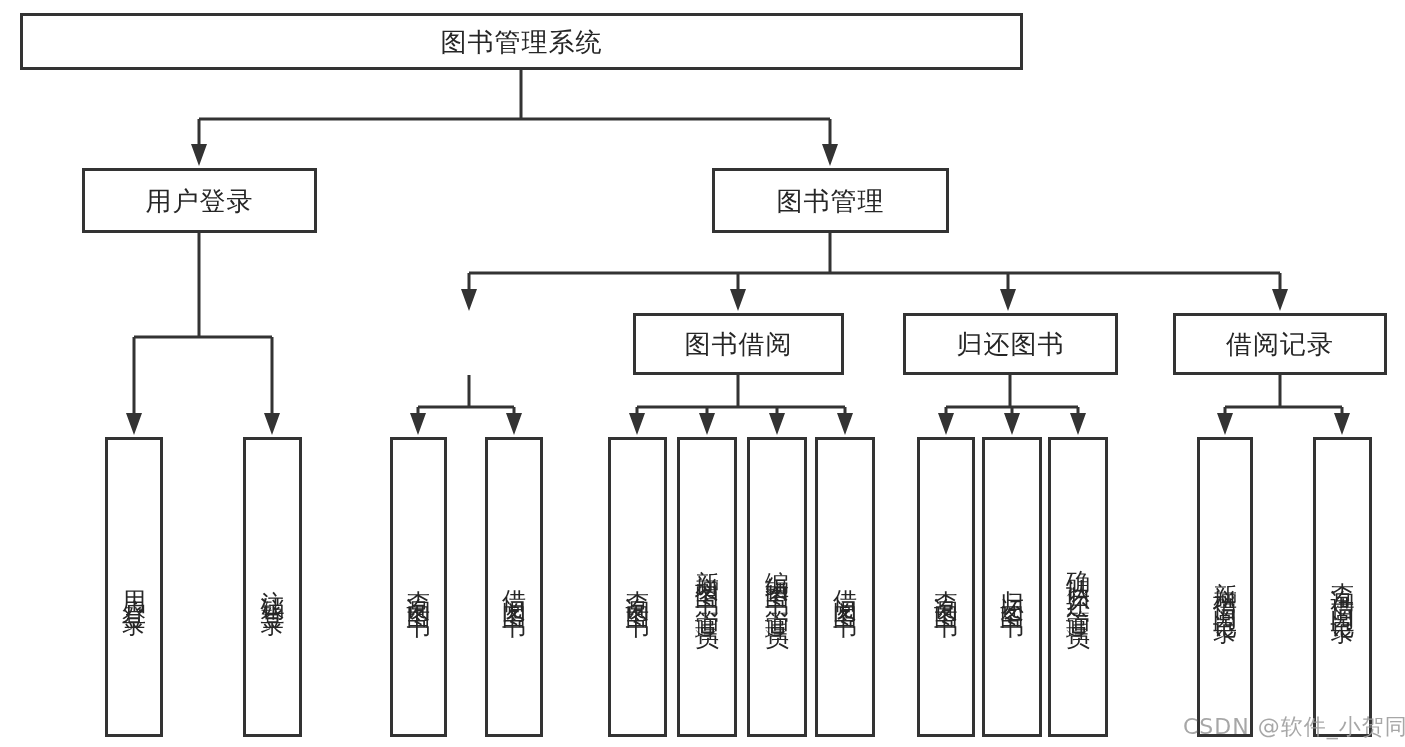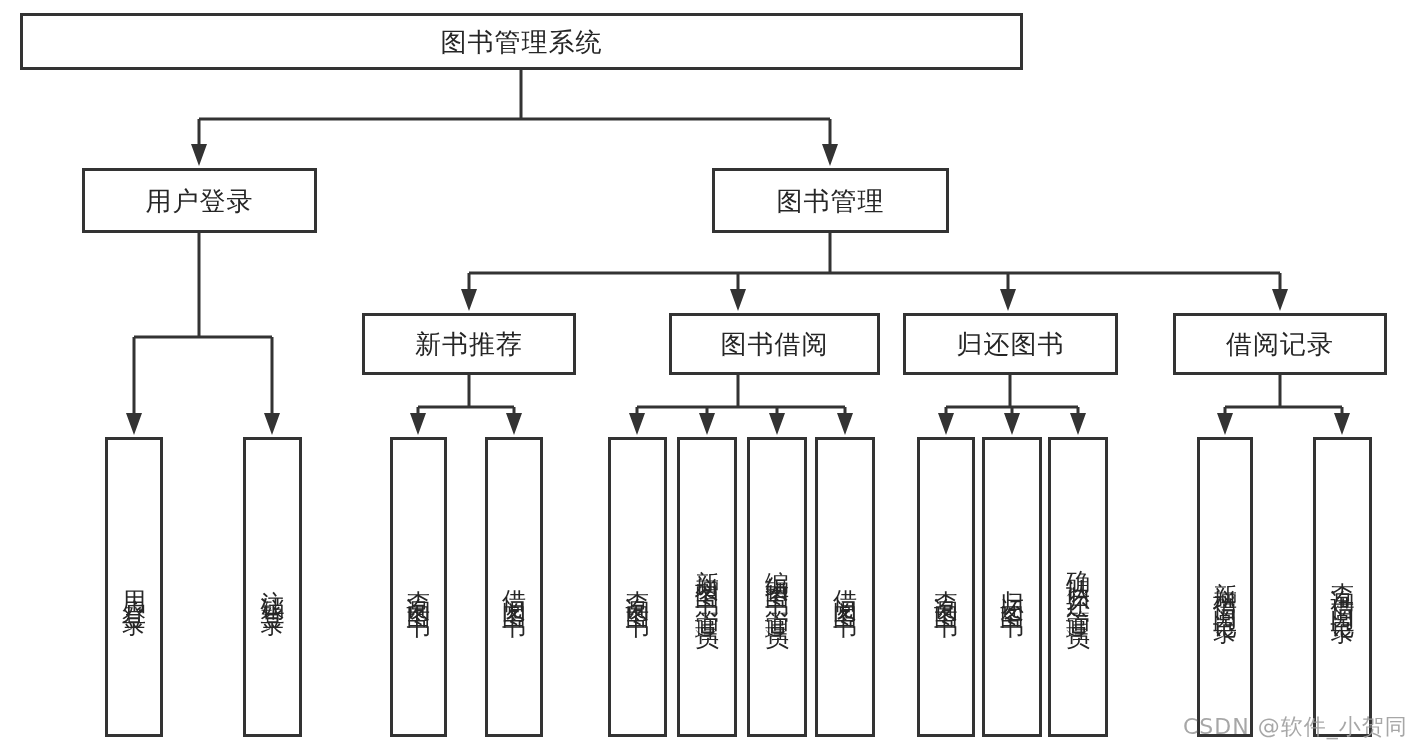--- a/index.html
+++ b/index.html
@@ -78,22 +78,21 @@
              M1070 413 L1086 413 L1078 435 Z
              M1217 413 L1233 413 L1225 435 Z
              M1334 413 L1350 413 L1342 435 Z"></path>
   </svg>
 
   <div class="node h-node" style="left:20px; top:13px; width:1003px; height:57px;">图书管理系统</div>
 
   <div class="node h-node" style="left:82px; top:168px; width:235px; height:65px;">用户登录</div>
   <div class="node h-node" style="left:712px; top:168px; width:237px; height:65px;">图书管理</div>
 
-  <div class="node h-node" style="left:362px; top:313px; width:214px; height:62px;">新书推荐</div>
-  <div class="node h-node" style="left:669px; top:313px; width:211px; height:62px;">图书借阅</div>
+  <div class="node h-node" style="left:633px; top:313px; width:211px; height:62px;">图书借阅</div>
   <div class="node h-node" style="left:903px; top:313px; width:215px; height:62px;">归还图书</div>
   <div class="node h-node" style="left:1173px; top:313px; width:214px; height:62px;">借阅记录</div>
 
   <div class="node v-node" style="left:105px; top:437px; width:58px; height:300px;">用户登录</div>
   <div class="node v-node" style="left:243px; top:437px; width:59px; height:300px;">注销登录</div>
 
   <div class="node v-node" style="left:390px; top:437px; width:57px; height:300px;">查询图书</div>
   <div class="node v-node" style="left:485px; top:437px; width:58px; height:300px;">借阅图书</div>
 
   <div class="node v-node" style="left:608px; top:437px; width:59px; height:300px;">查询图书</div>

